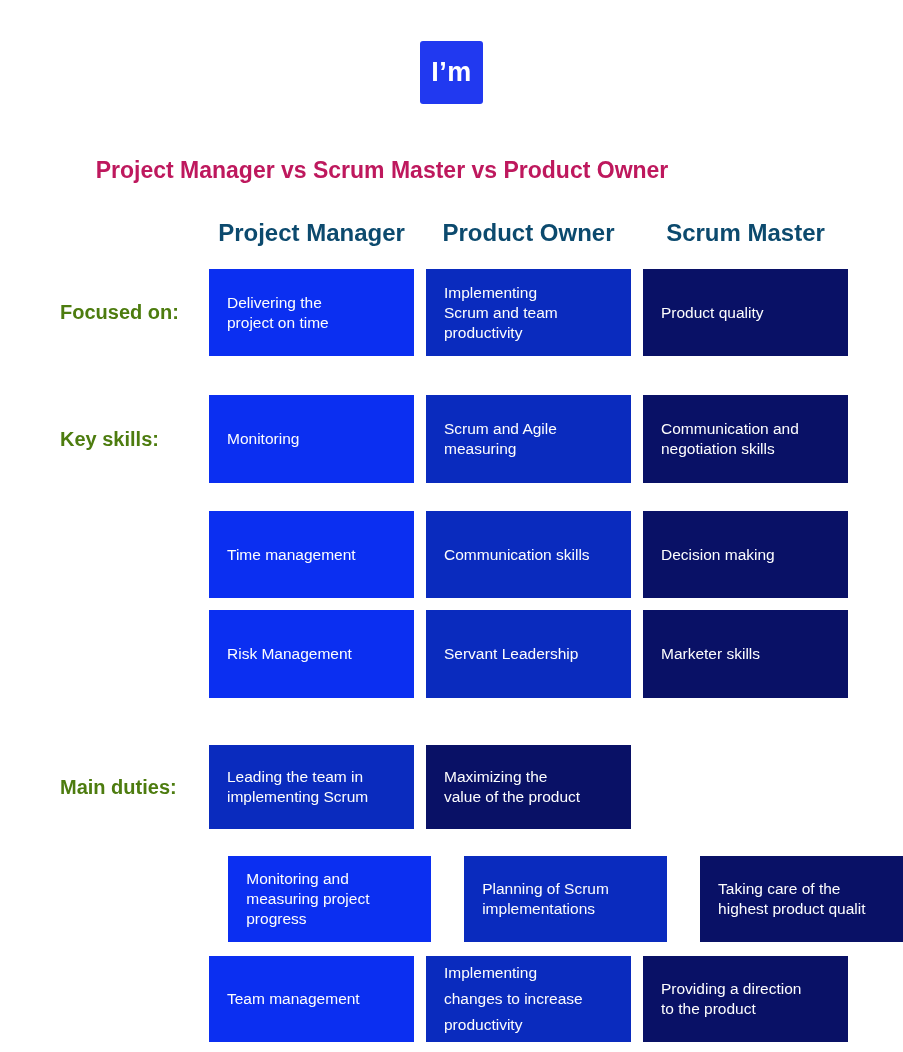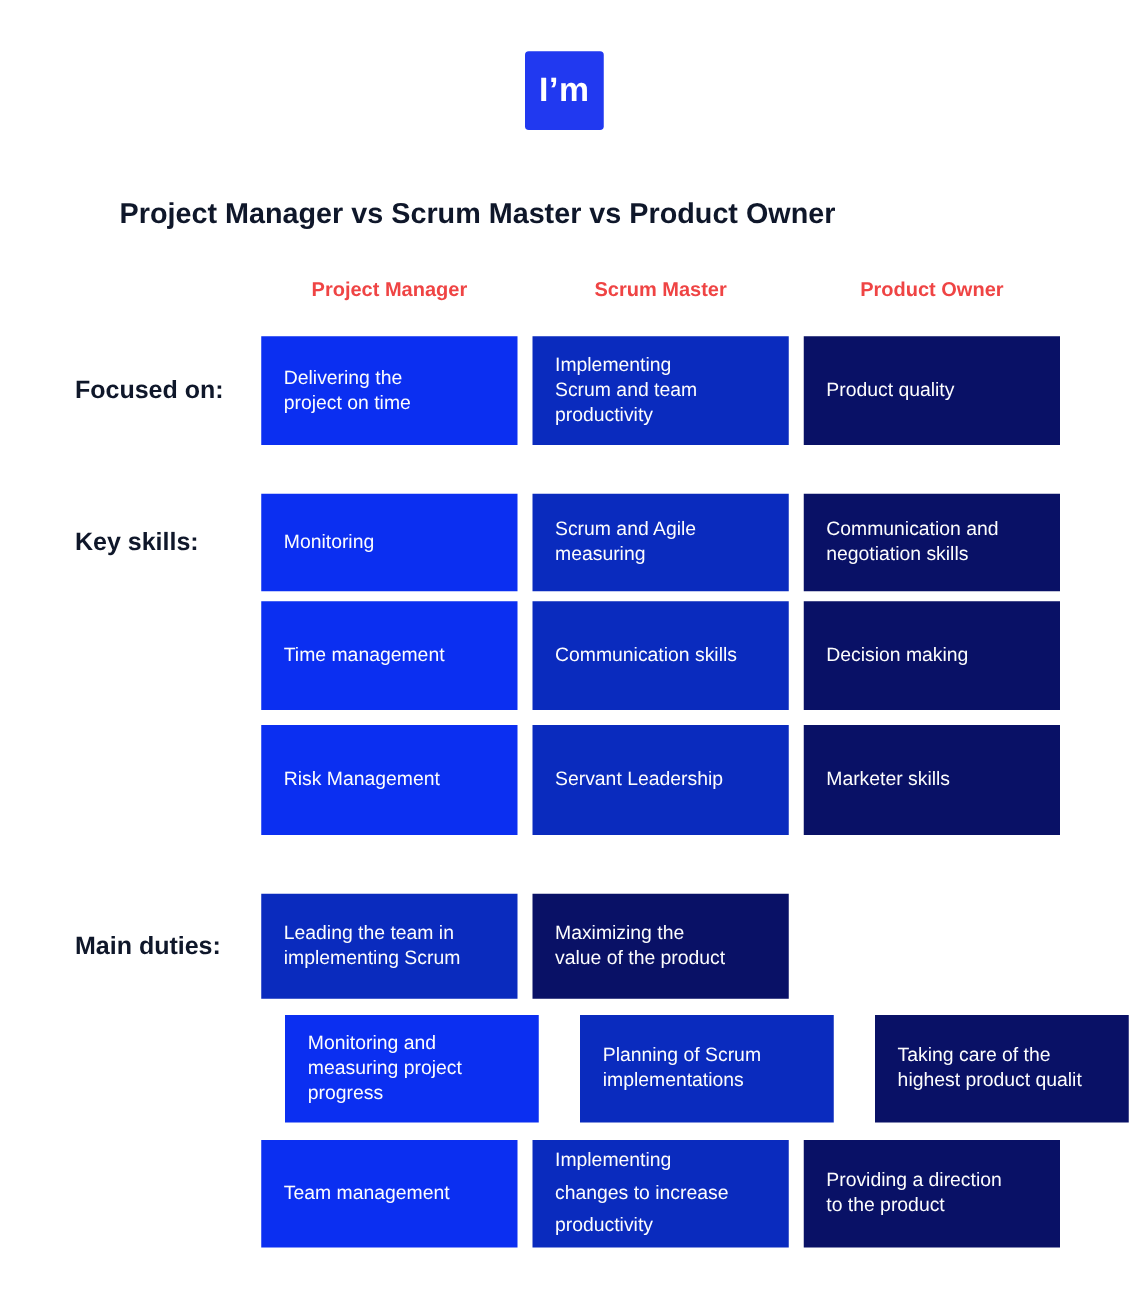--- a/index.html
+++ b/index.html
@@ -20,77 +20,77 @@
     display: flex; align-items: center; justify-content: center;
   }
   .logo-text {
     color: #ffffff; font-size: 27px; font-weight: 700; letter-spacing: 0.5px;
   }
 
   
   .title {
     position: absolute; top: 142px; left: 0; width: 764px;
     text-align: center;
-    font-size: 23px; font-weight: 700; color: #0f172a;
+    font-size: 23px; font-weight: 700; color: #be185d;
   }
 
   
   .table { position: absolute; top: 218px; left: 0; width: 903px; }
 
   .header-row { display: flex; padding-left: 209px; height: 30px; margin-bottom: 21px; }
   .header-cell {
     width: 205px; margin-right: 12px;
     display: flex; align-items: center; justify-content: center;
-    font-size: 16px; font-weight: 700; color: #ef4444;
+    font-size: 24px; font-weight: 700; color: #0c4a6e;
   }
   .header-cell:last-child { margin-right: 0; }
 
   .row { display: flex; align-items: stretch; }
   .label-slot {
     width: 209px; box-sizing: border-box; padding-left: 60px;
     display: flex; align-items: center;
-    font-size: 20px; font-weight: 700; color: #0f172a;
+    font-size: 20px; font-weight: 700; color: #4d7c0f;
   }
   .cell {
     width: 205px; margin-right: 12px; box-sizing: border-box;
     padding: 8px 10px 8px 18px;
     display: flex; align-items: center;
     color: #fdfdfd; font-size: 15.5px; line-height: 20px;
     white-space: pre-line;
   }
   .cell:last-child { margin-right: 0; }
   .c0 { background: var(--col1, #0b2ff1); }
   .c1 { background: var(--col2, #0a2bbe); }
   .c2 { background: var(--col3, #091166); }
   .cell.lh-tall { line-height: 26px; }
 
   
   .r0 { height: 87px; margin-bottom: 39px; }
-  .r1 { height: 78px; margin-bottom: 8px; }
+  .r1 { height: 88px; margin-bottom: 28px; }
   .r2 { height: 87px; margin-bottom: 12px; border-radius: 19px; }
   .r3 { height: 88px; margin-bottom: 47px; }
-  .r4 { height: 84px; margin-bottom: 13px; }
+  .r4 { height: 84px; margin-bottom: 27px; }
   .r5 { height: 86px; margin-bottom: 14px; gap: 21px; }
   .r6 { height: 86px; margin-bottom: 0; }
 </style>
 </head>
 <body>
 
 <div class="logo">
   <span class="logo-text">I’m</span>
 </div>
 
 <h1 class="title">Project Manager vs Scrum Master vs Product Owner</h1>
 
 <div class="table">
 
   <div class="header-row">
     <div class="header-cell">Project Manager</div>
+    <div class="header-cell">Product Owner</div>
     <div class="header-cell">Scrum Master</div>
-    <div class="header-cell">Product Owner</div>
   </div>
 
   <div class="row r0">
     <div class="label-slot">Focused on:</div>
     <div class="cell c0">Delivering the
 project on time</div>
     <div class="cell c1">Implementing
 Scrum and team
 productivity</div>
     <div class="cell c2">Product quality</div>

